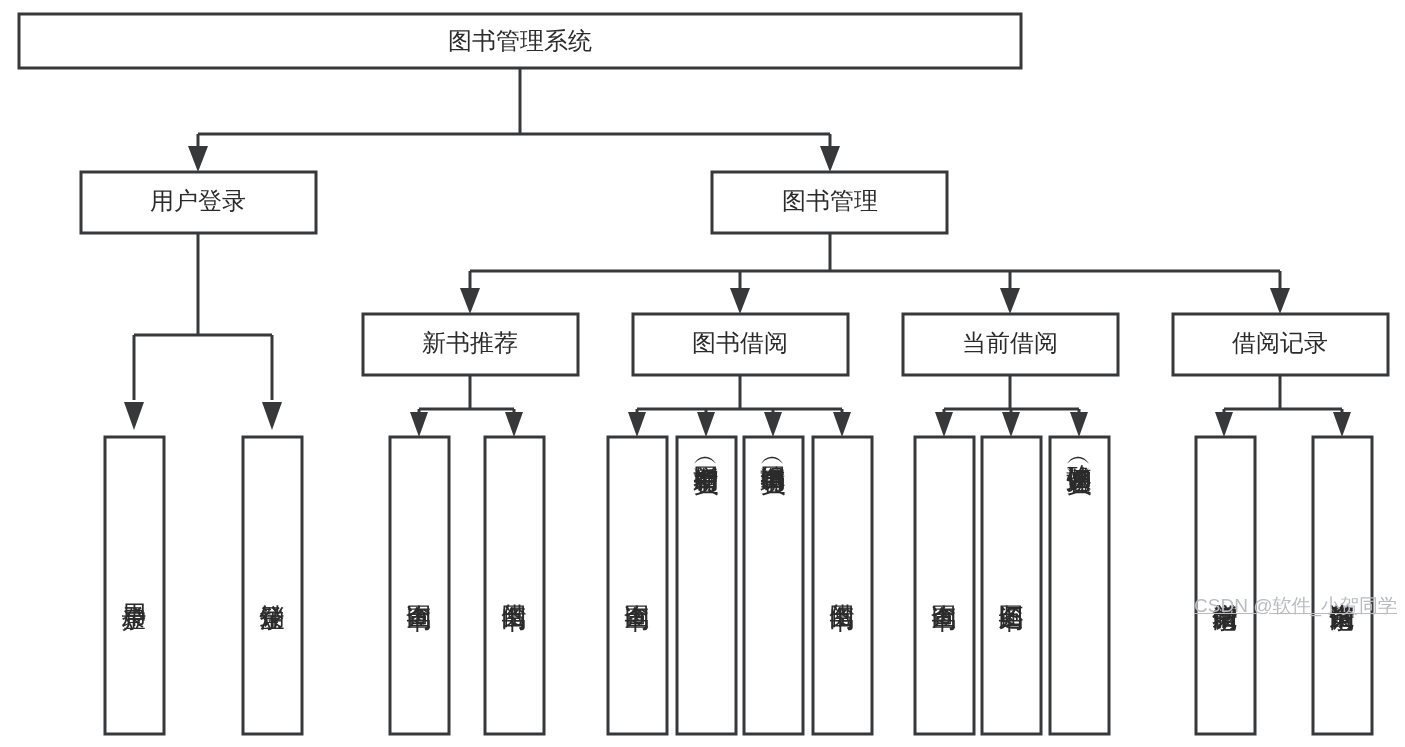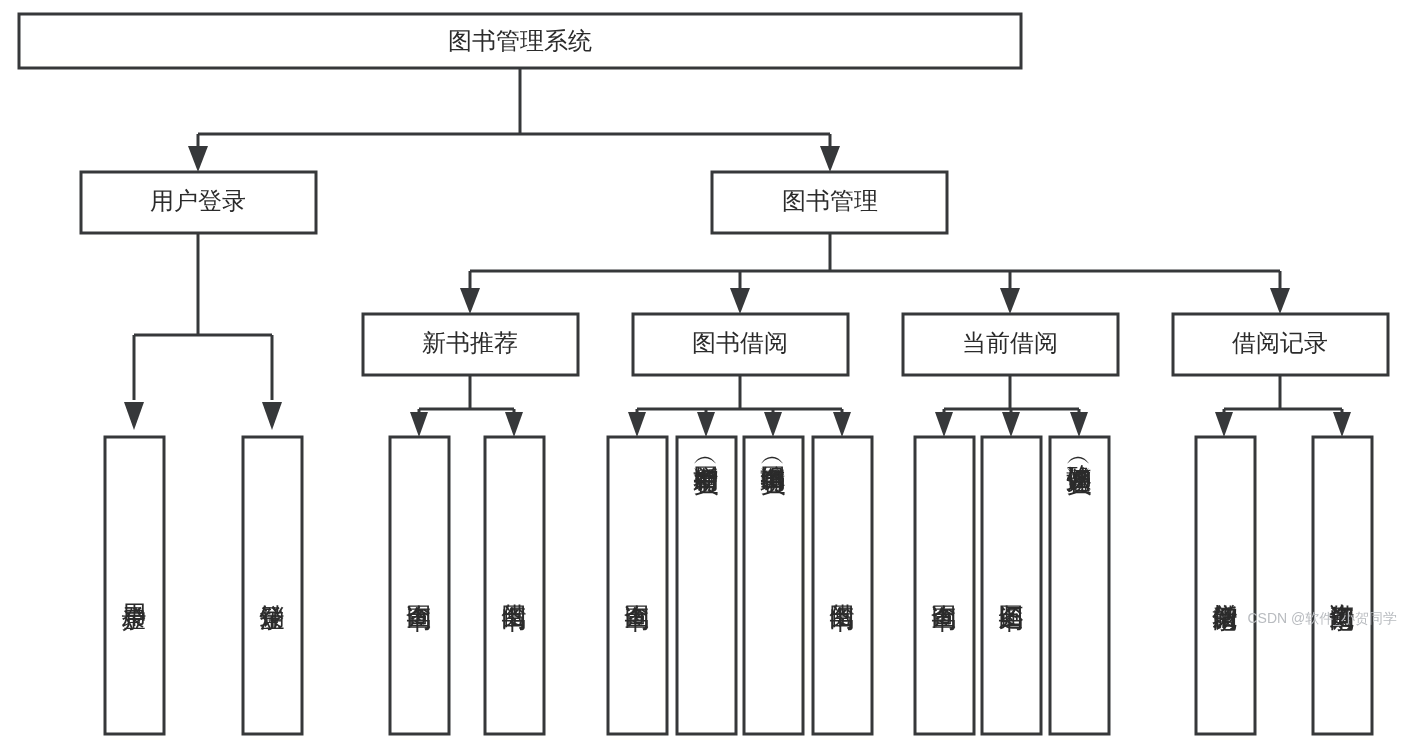--- a/index.html
+++ b/index.html
@@ -61,25 +61,26 @@
     display: flex;
     align-items: center;
     justify-content: center;
     text-align: center;
     white-space: nowrap;
     pointer-events: none;
   }
   .watermark {
     position: absolute;
     right: 8px;
-    bottom: 8px;
-    font-family: "Liberation Sans", "DejaVu Sans", sans-serif;
-    font-size: 14px;
+    bottom: 17px;
+    font-family: "Liberation Sans", "DejaVu Sans", sans-serif;
+    font-size: 19px;
     color: #b9bcc0;
     white-space: nowrap;
+    text-decoration: underline;
   }
 </style>
 </head>
 <body>
 
 <div id="diagram-root">
 
   <svg class="flow" viewBox="0 0 1405 747">
 
     <g>

